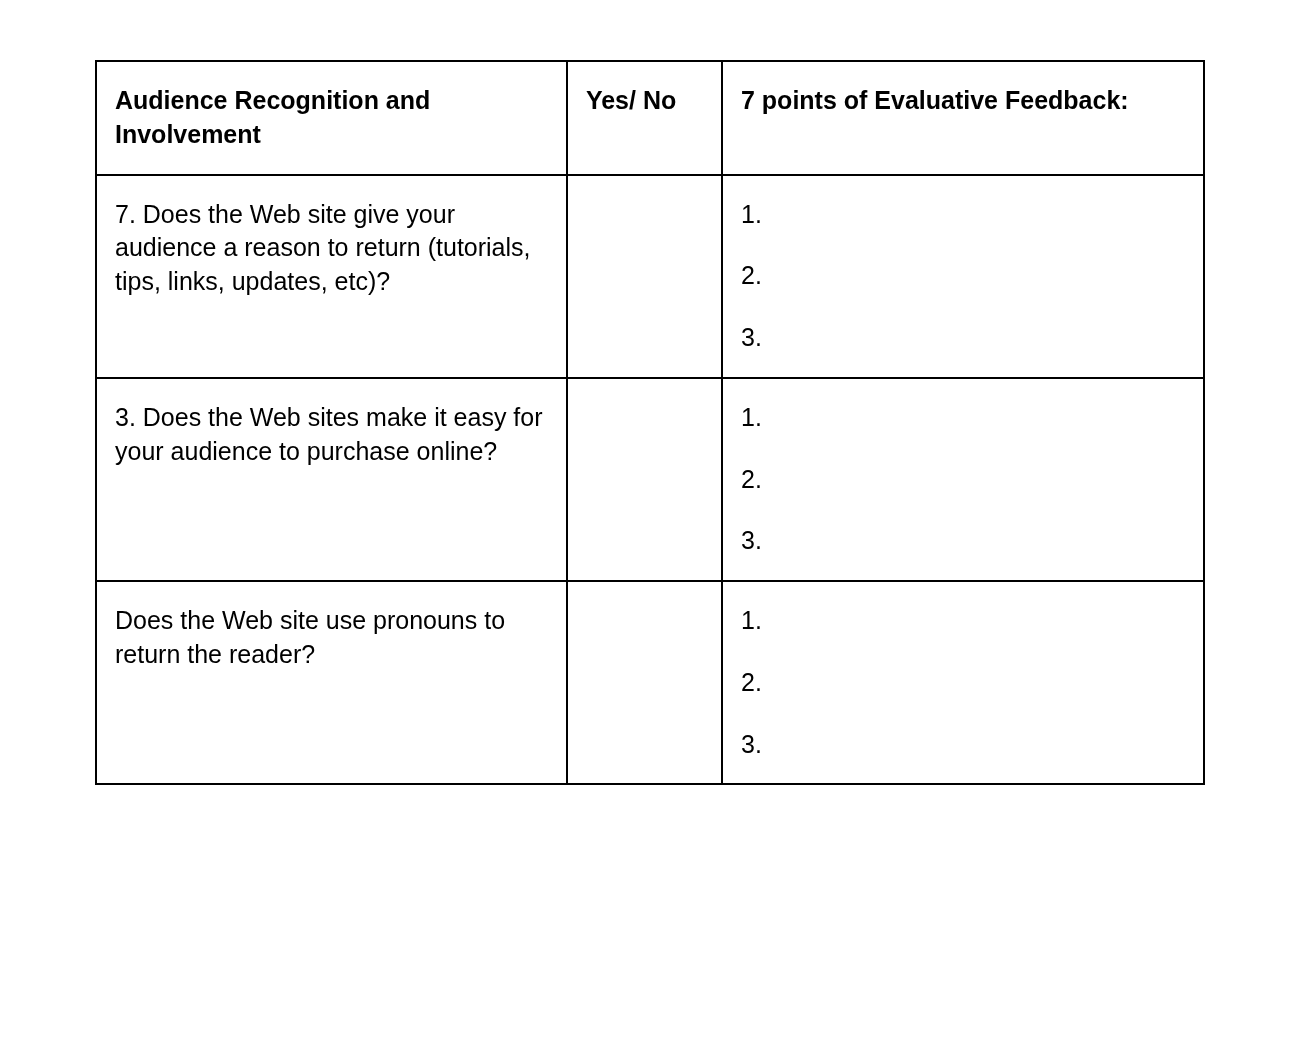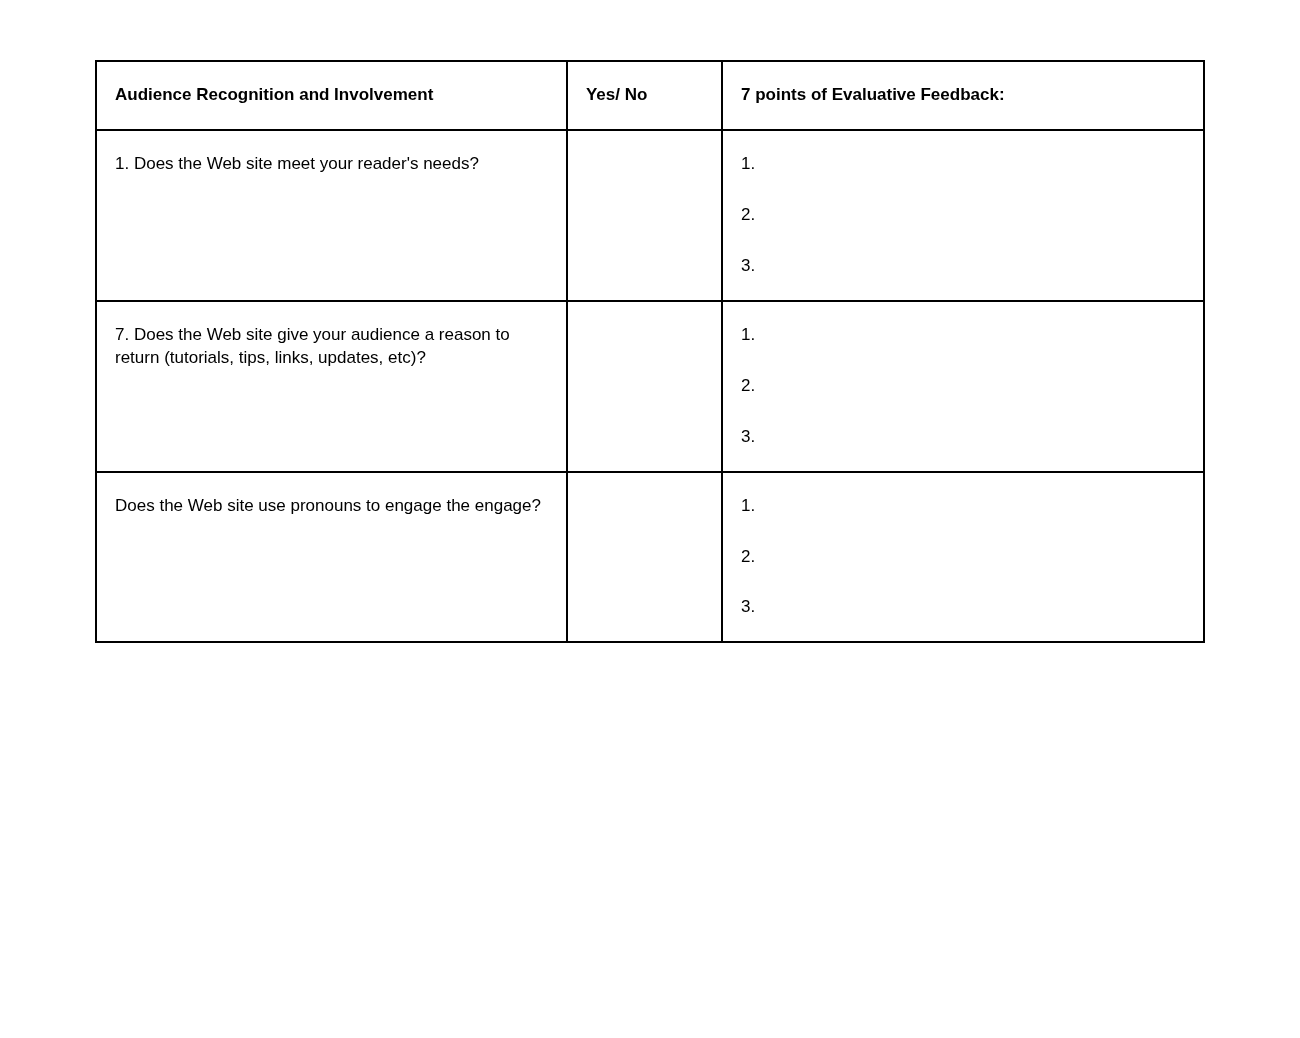--- a/index.html
+++ b/index.html
@@ -18,21 +18,21 @@
     table {
       border-collapse: collapse;
       width: 100%;
       table-layout: fixed;
     }
     th, td {
       border: 2px solid #000000;
       padding: 22px 18px;
       vertical-align: top;
       text-align: left;
-      font-size: 17px;
+      font-size: 25px;
       line-height: 1.35;
     }
     th {
       font-weight: bold;
     }
     th.heading-bold {
       font-weight: bold;
     }
     col.col-question {
       width: 42.5%;
@@ -63,43 +63,43 @@
   </colgroup>
   <thead>
     <tr>
       <th class="heading-bold">Audience Recognition and Involvement</th>
       <th>Yes/ No</th>
       <th>7 points of Evaluative Feedback:</th>
     </tr>
   </thead>
   <tbody>
     <tr>
-      <td>1. Does the Web site meet your reader's needs?</td>
-      <td></td>
-      <td>
-        <div class="feedback-list">
-          <span class="feedback-item">1.</span>
-          <span class="feedback-item">2.</span>
-          <span class="feedback-item">3.</span>
-        </div>
-      </td>
-    </tr>
-    <tr>
       <td>7. Does the Web site give your audience a reason to return (tutorials, tips, links, updates, etc)?</td>
       <td></td>
       <td>
         <div class="feedback-list">
           <span class="feedback-item">1.</span>
           <span class="feedback-item">2.</span>
           <span class="feedback-item">3.</span>
         </div>
       </td>
     </tr>
     <tr>
-      <td>Does the Web site use pronouns to engage the engage?</td>
+      <td>3. Does the Web sites make it easy for your audience to purchase online?</td>
+      <td></td>
+      <td>
+        <div class="feedback-list">
+          <span class="feedback-item">1.</span>
+          <span class="feedback-item">2.</span>
+          <span class="feedback-item">3.</span>
+        </div>
+      </td>
+    </tr>
+    <tr>
+      <td>Does the Web site use pronouns to return the reader?</td>
       <td></td>
       <td>
         <div class="feedback-list">
           <span class="feedback-item">1.</span>
           <span class="feedback-item">2.</span>
           <span class="feedback-item">3.</span>
         </div>
       </td>
     </tr>
   </tbody>

